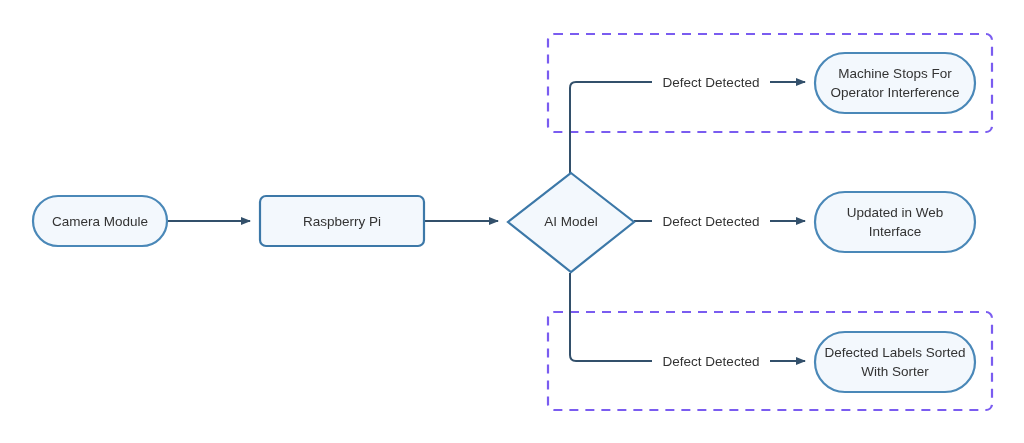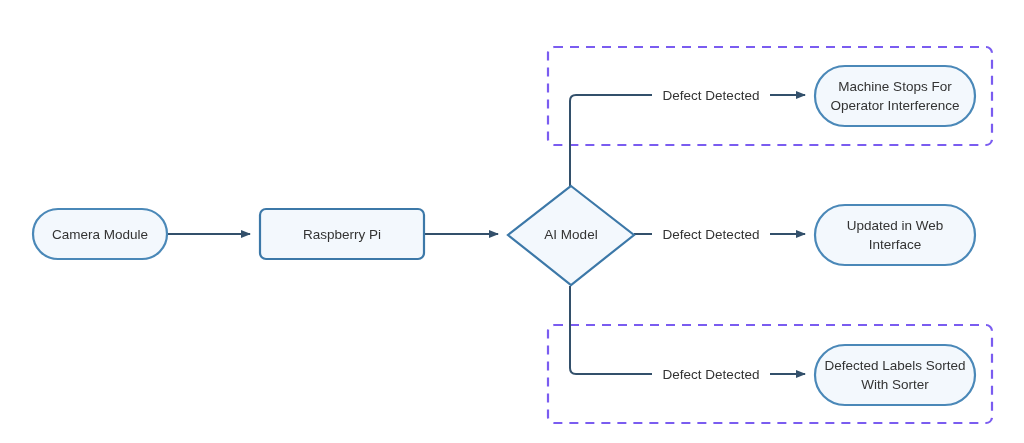--- a/index.html
+++ b/index.html
@@ -9,21 +9,21 @@
   }
   body {
     width: 1024px;
     height: 443px;
     font-family: "Liberation Sans", sans-serif;
     overflow: hidden;
     position: relative;
   }
   #diagram-root {
     position: absolute;
-    left: 0; top: 14px;
+    left: 0; top: 1px;
     width: 1024px;
     height: 334px;
   }
   svg.flow {
     position: absolute;
     left: 0; top: 0;
     width: 1024px;
     height: 443px;
     display: block;
   }

